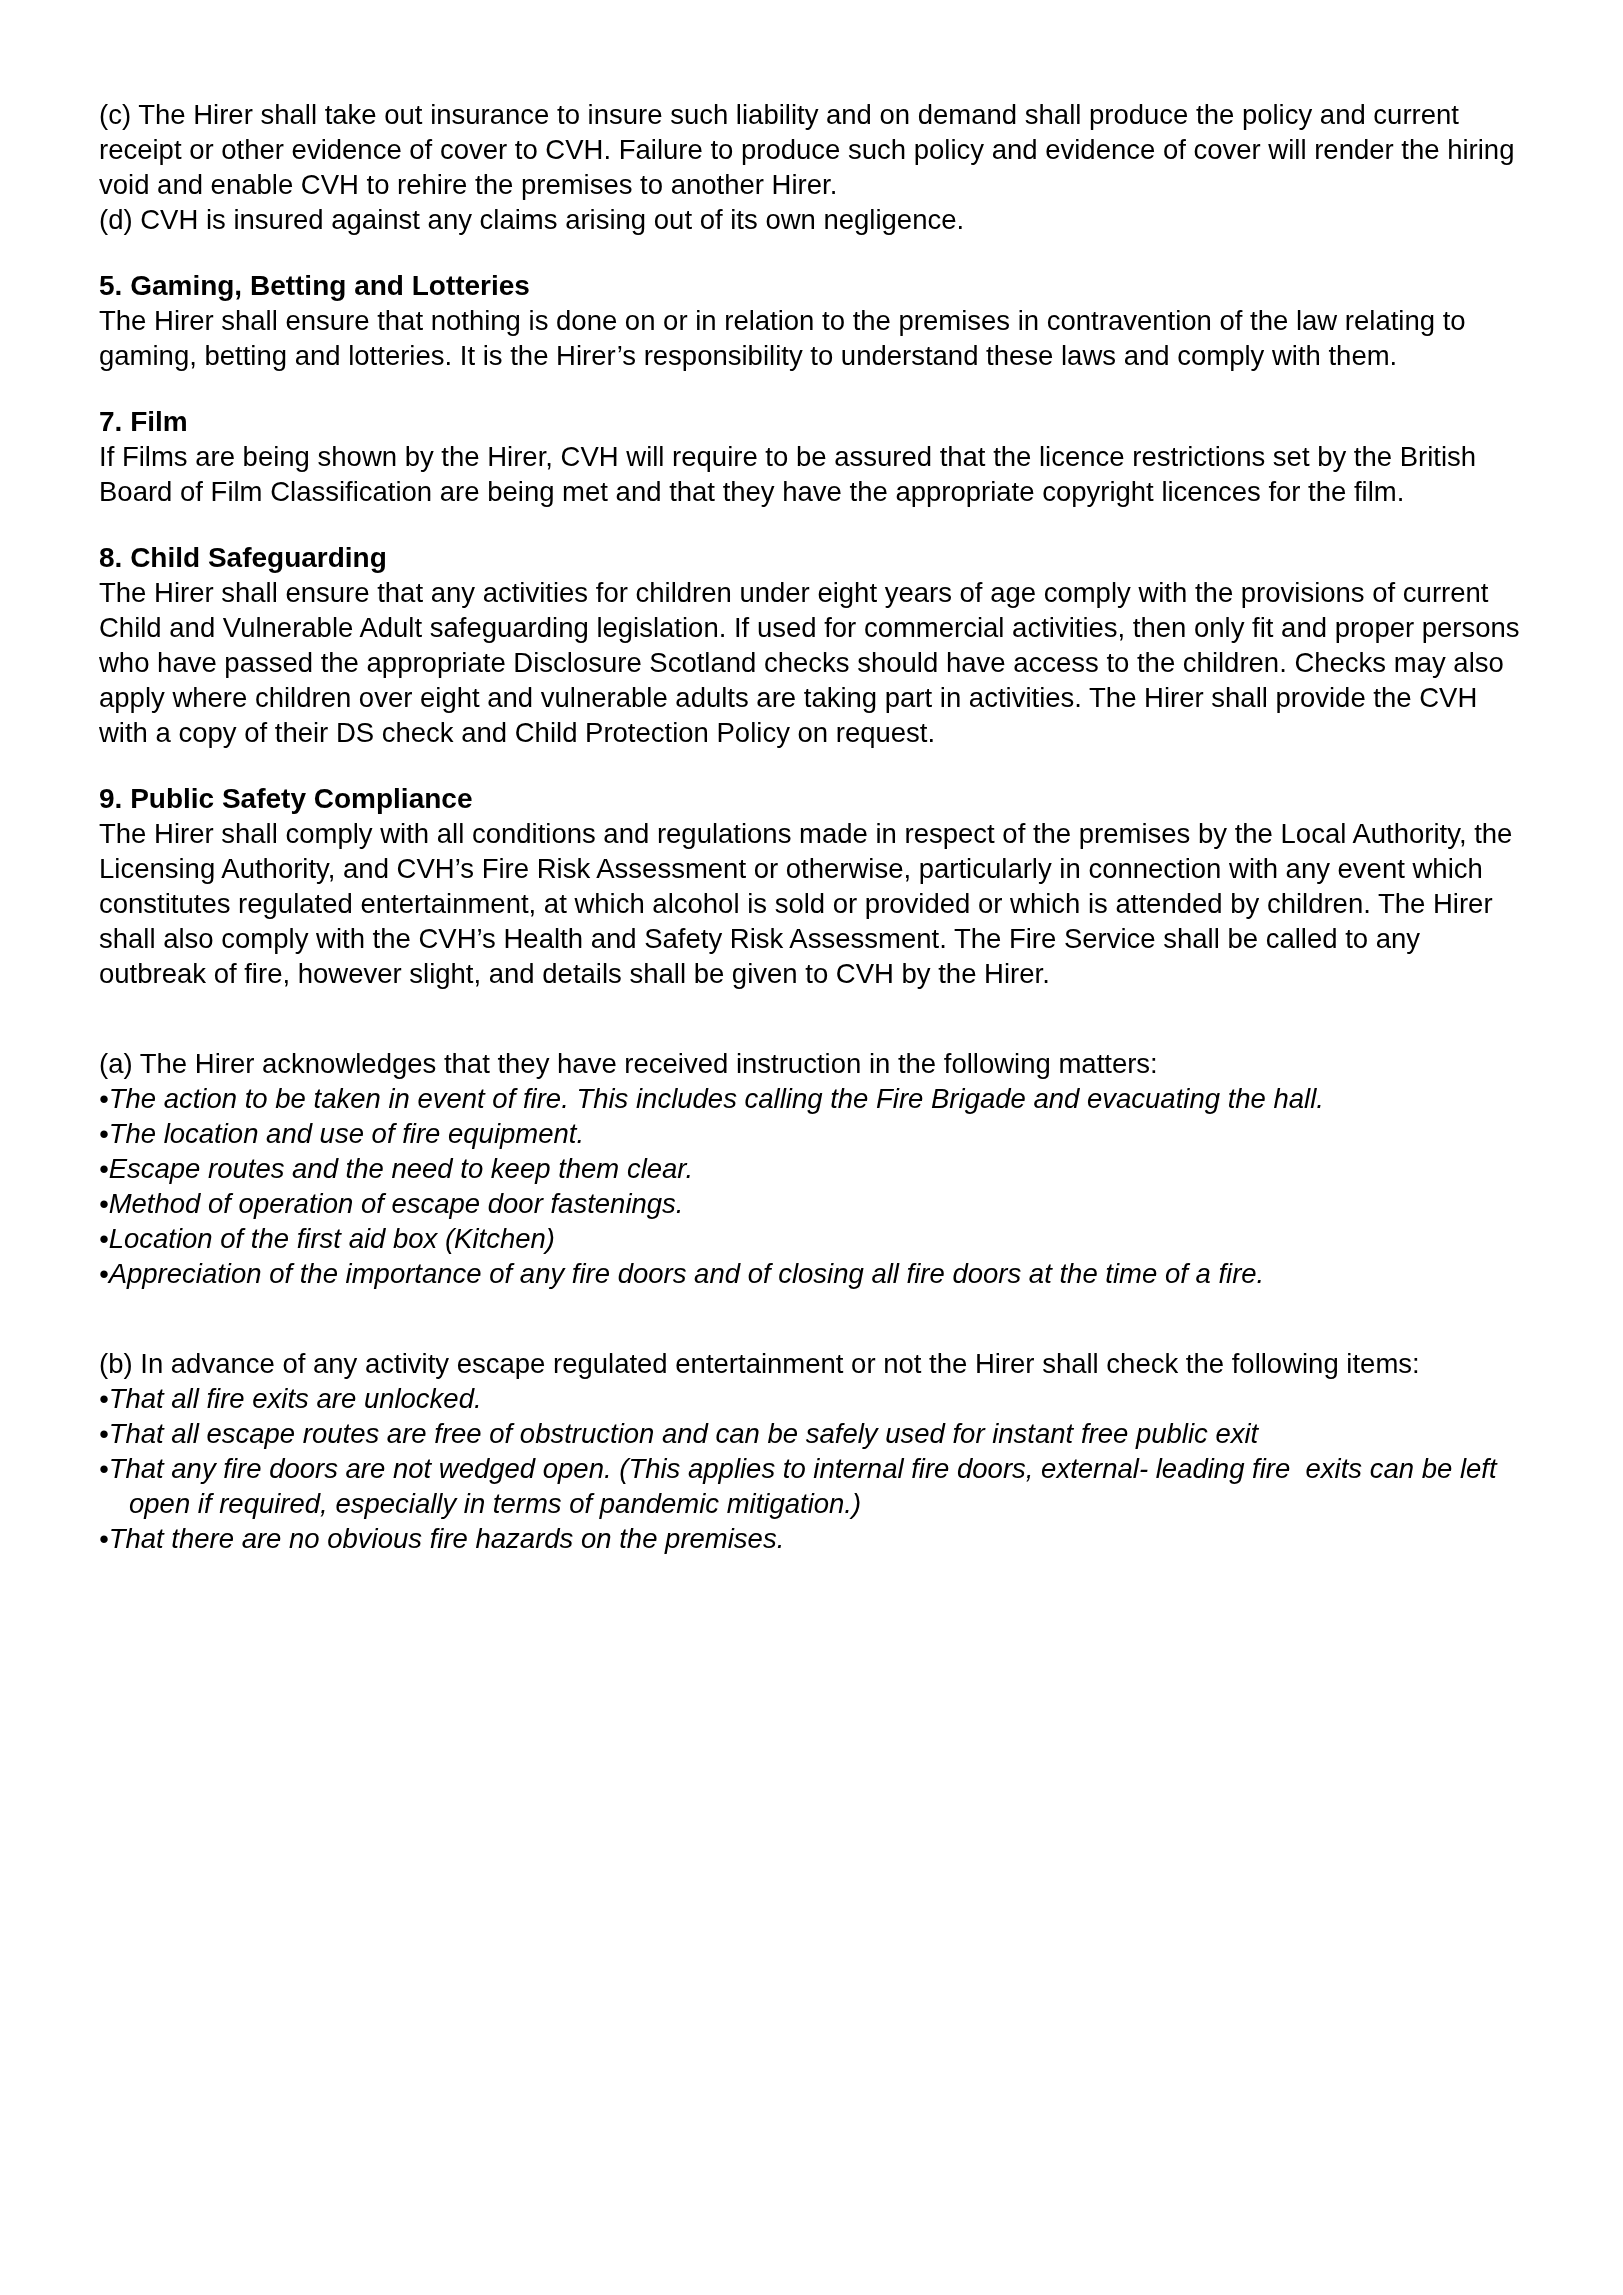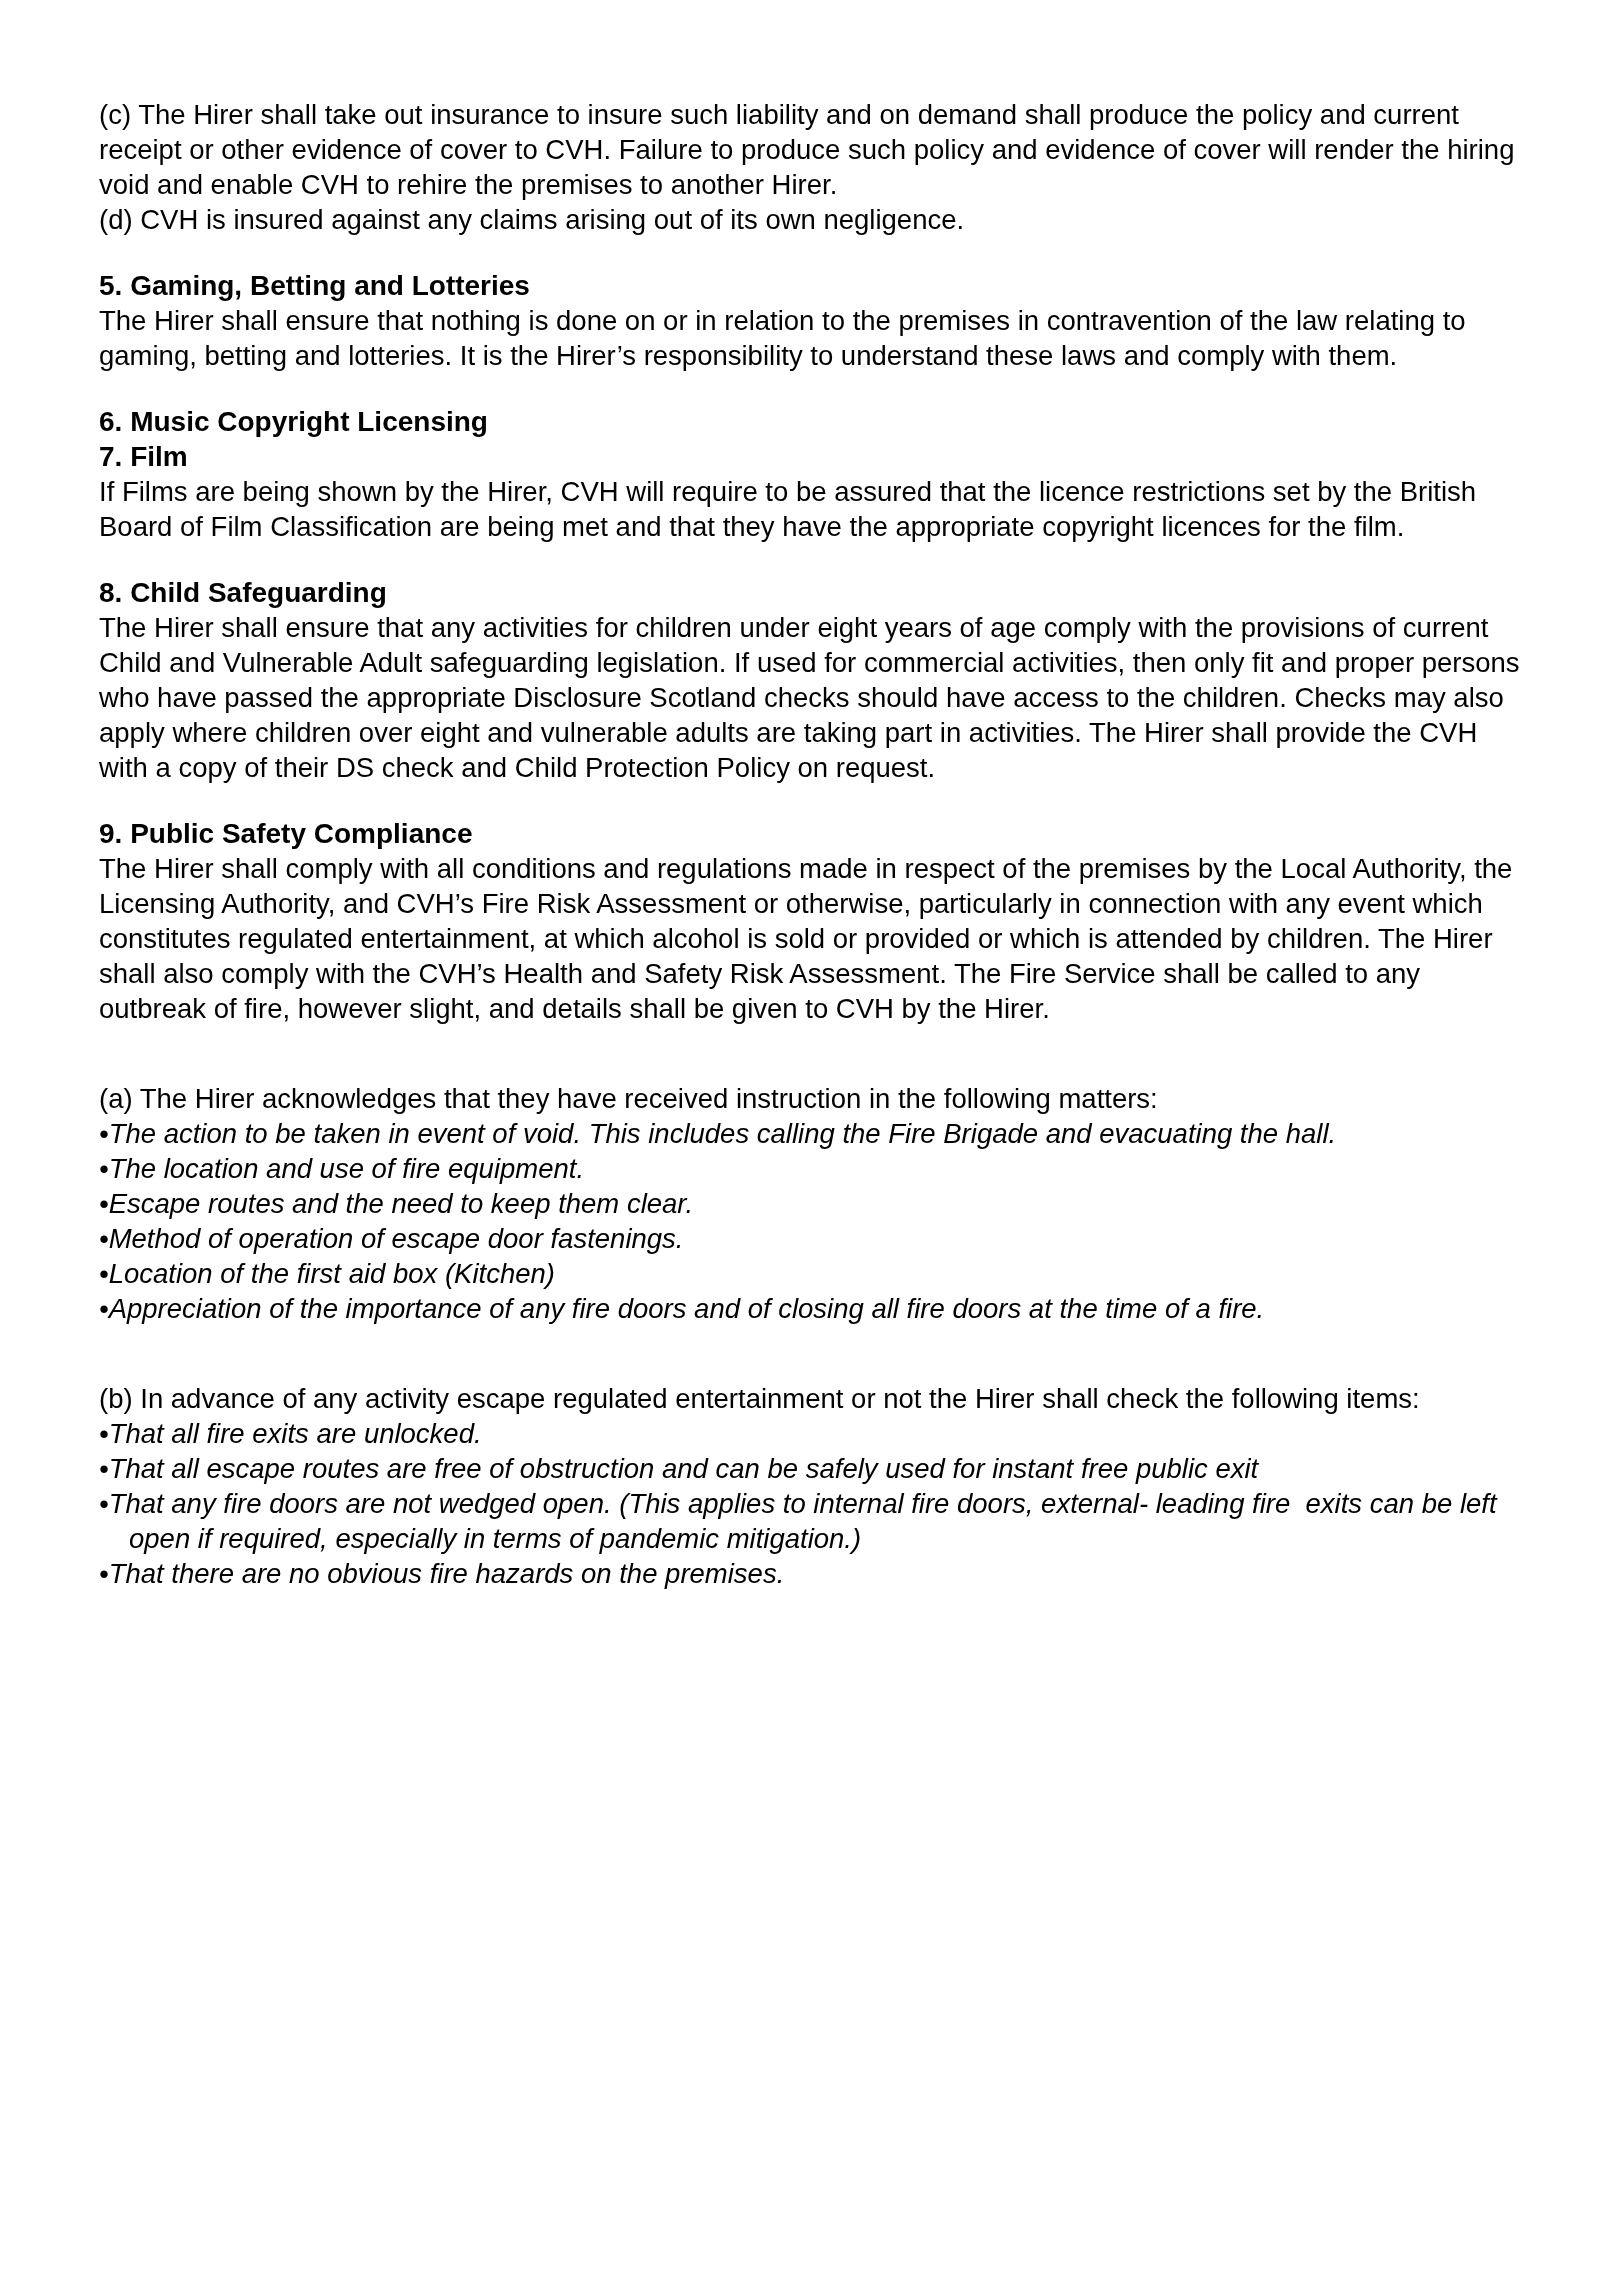--- a/index.html
+++ b/index.html
@@ -42,41 +42,40 @@
 
   <p class="para">(c) The Hirer shall take out insurance to insure such liability and on demand shall produce the policy and current receipt or other evidence of cover to CVH. Failure to produce such policy and evidence of cover will render the hiring void and enable CVH to rehire the premises to another Hirer.</p>
   <p class="para gap">(d) CVH is insured against any claims arising out of its own negligence.</p>
 
   <section>
     <h2 class="h">5. Gaming, Betting and Lotteries</h2>
     <p class="para gap">The Hirer shall ensure that nothing is done on or in relation to the premises in contravention of the law relating to gaming, betting and lotteries. It is the Hirer’s responsibility to understand these laws and comply with them.</p>
   </section>
 
   <section>
-    <h2 class="h">6. Music Copyright Licensing</h2>
   </section>
 
   <section>
     <h2 class="h">7. Film</h2>
     <p class="para gap">If Films are being shown by the Hirer, CVH will require to be assured that the licence restrictions set by the British Board of Film Classification are being met and that they have the appropriate copyright licences for the film.</p>
   </section>
 
   <section>
     <h2 class="h">8. Child Safeguarding</h2>
     <p class="para gap">The Hirer shall ensure that any activities for children under eight years of age comply with the provisions of current Child and Vulnerable Adult safeguarding legislation. If used for commercial activities, then only fit and proper persons who have passed the appropriate Disclosure Scotland checks should have access to the children. Checks may also apply where children over eight and vulnerable adults are taking part in activities. The Hirer shall provide the CVH with a copy of their DS check and Child Protection Policy on request.</p>
   </section>
 
   <section>
     <h2 class="h">9. Public Safety Compliance</h2>
     <p class="para gap-lg">The Hirer shall comply with all conditions and regulations made in respect of the premises by the Local Authority, the Licensing Authority, and CVH’s Fire Risk Assessment or otherwise, particularly in connection with any event which constitutes regulated entertainment, at which alcohol is sold or provided or which is attended by children. The Hirer shall also comply with the CVH’s Health and Safety Risk Assessment. The Fire Service shall be called to any outbreak of fire, however slight, and details shall be given to CVH by the Hirer.</p>
   </section>
 
   <p class="para">(a) The Hirer acknowledges that they have received instruction in the following matters:</p>
   <ul class="blist gap-lg">
-    <li>The action to be taken in event of void. This includes calling the Fire Brigade and evacuating the hall.</li>
+    <li>The action to be taken in event of fire. This includes calling the Fire Brigade and evacuating the hall.</li>
     <li>The location and use of fire equipment.</li>
     <li>Escape routes and the need to keep them clear.</li>
     <li>Method of operation of escape door fastenings.</li>
     <li>Location of the first aid box (Kitchen)</li>
     <li>Appreciation of the importance of any fire doors and of closing all fire doors at the time of a fire.</li>
   </ul>
 
   <p class="para">(b) In advance of any activity escape regulated entertainment or not the Hirer shall check the following items:</p>
   <ul class="blist">
     <li>That all fire exits are unlocked.</li>

